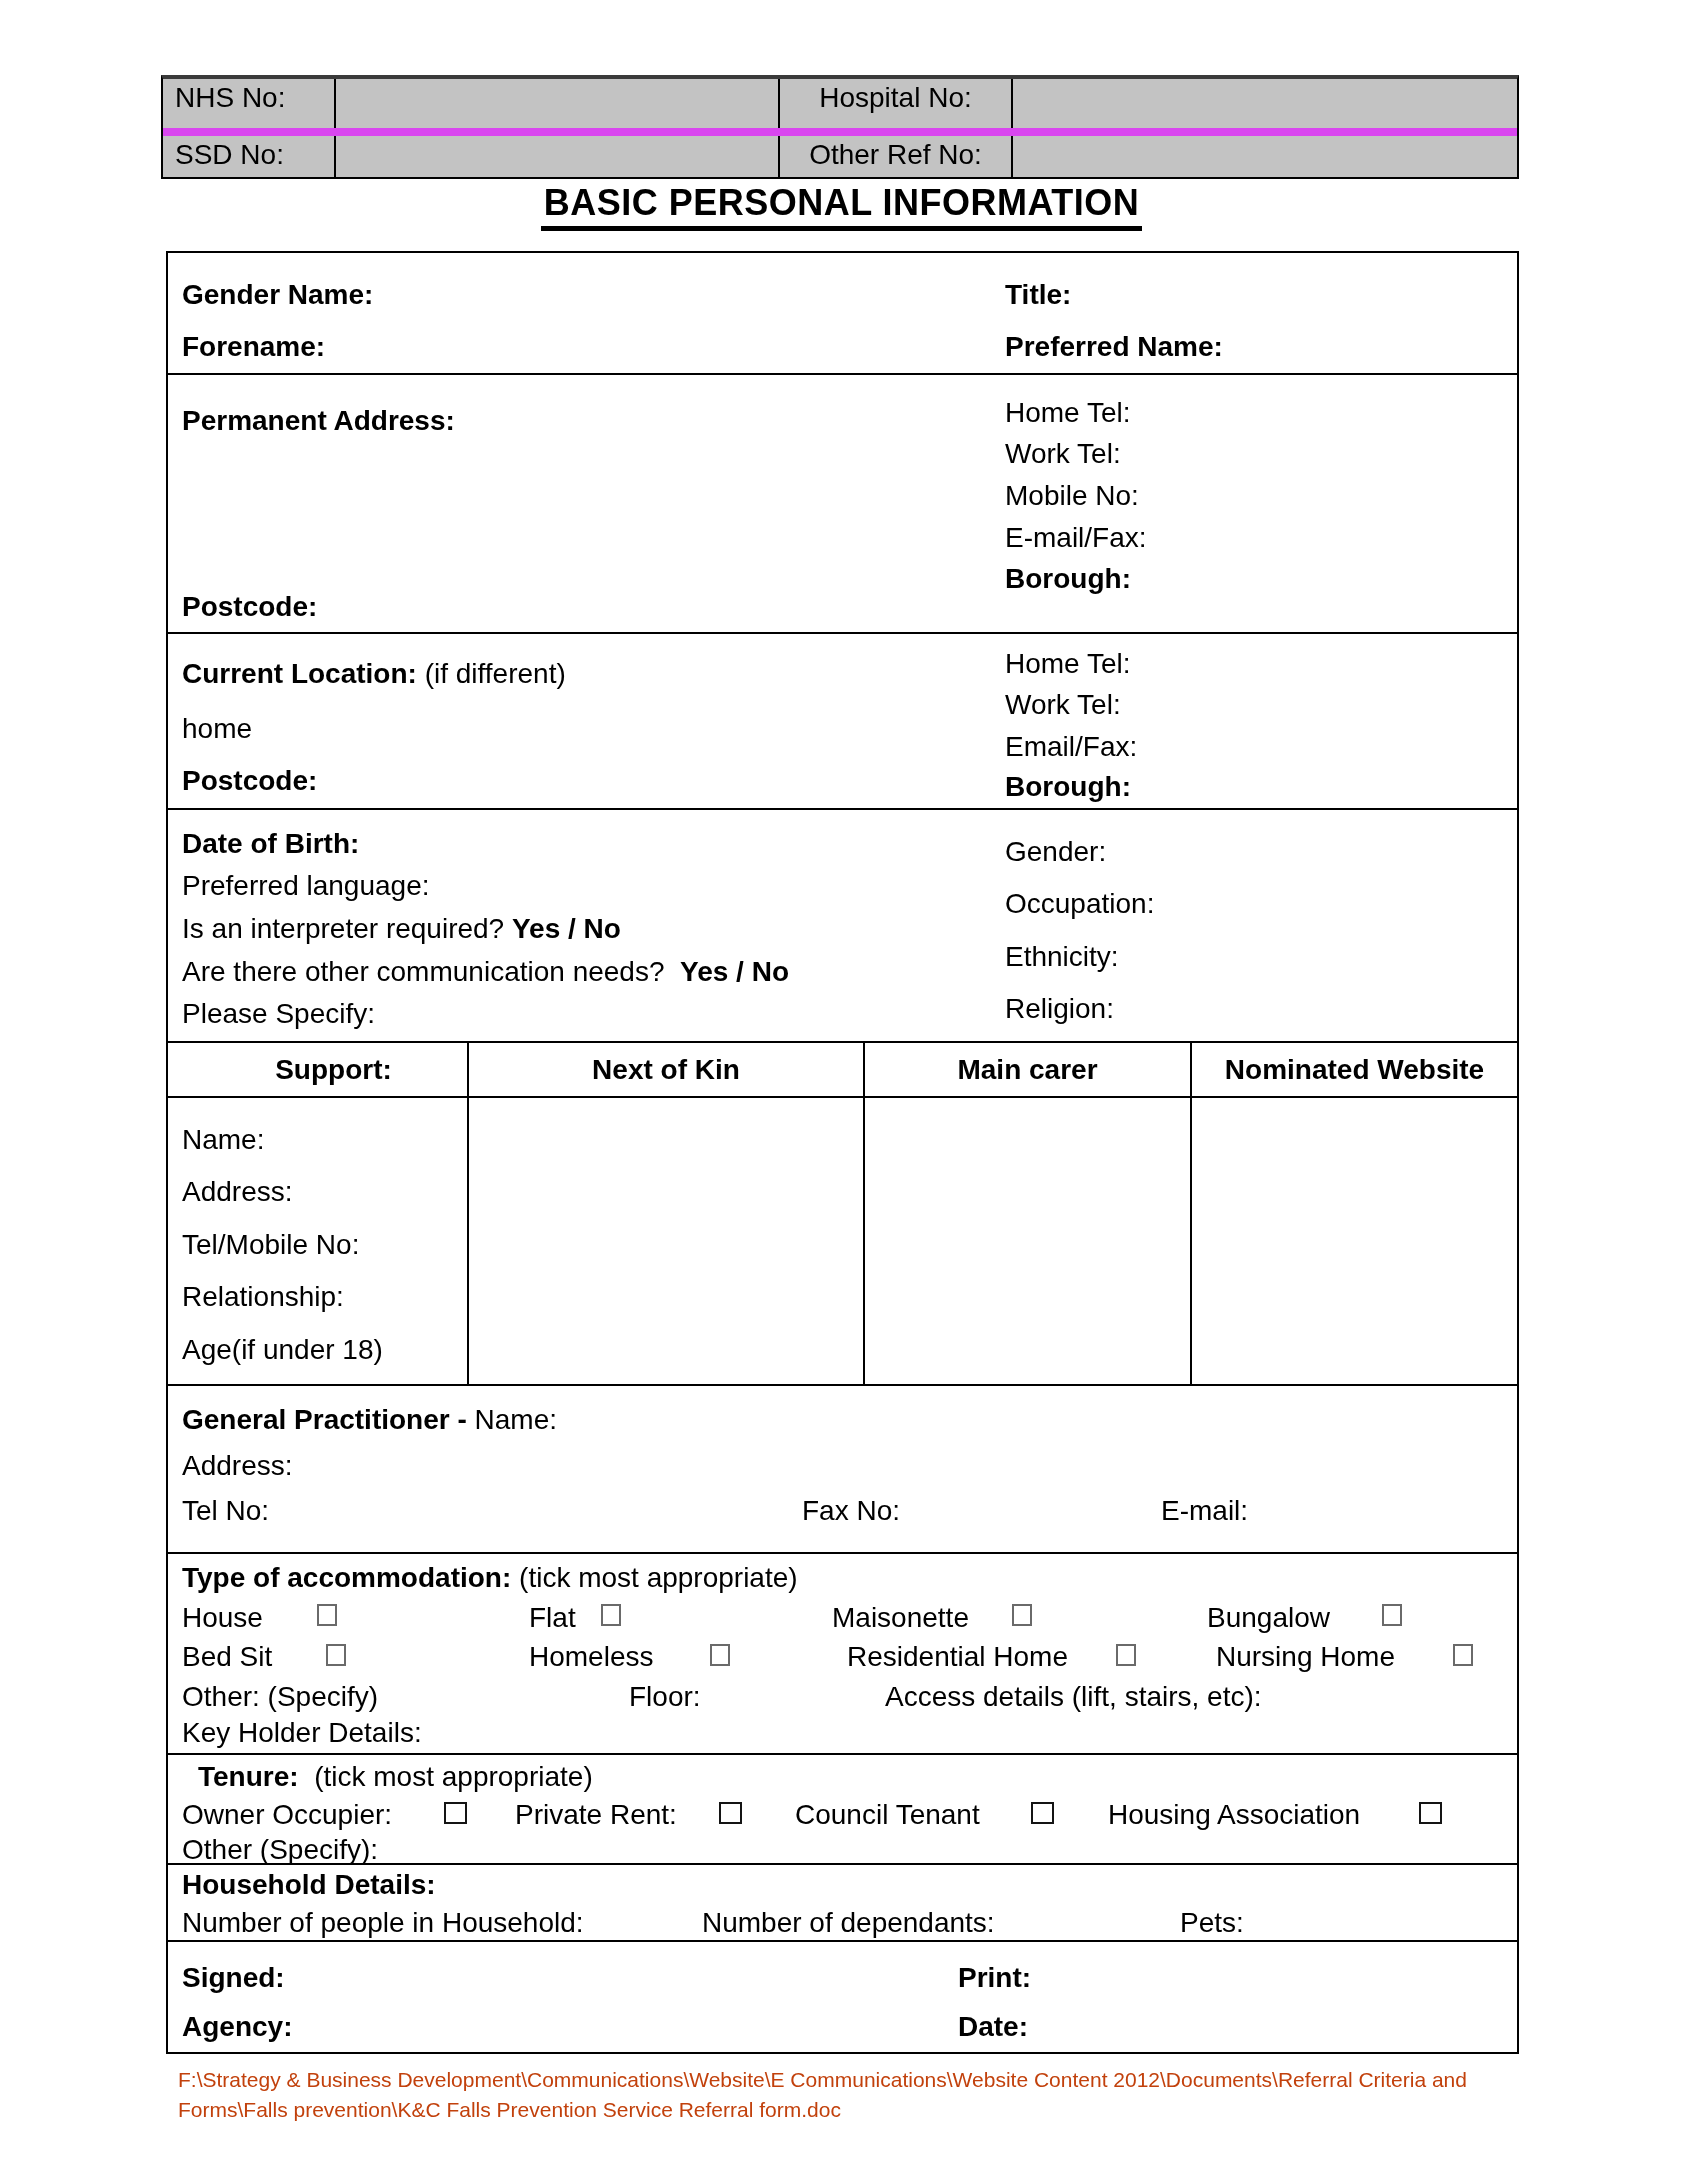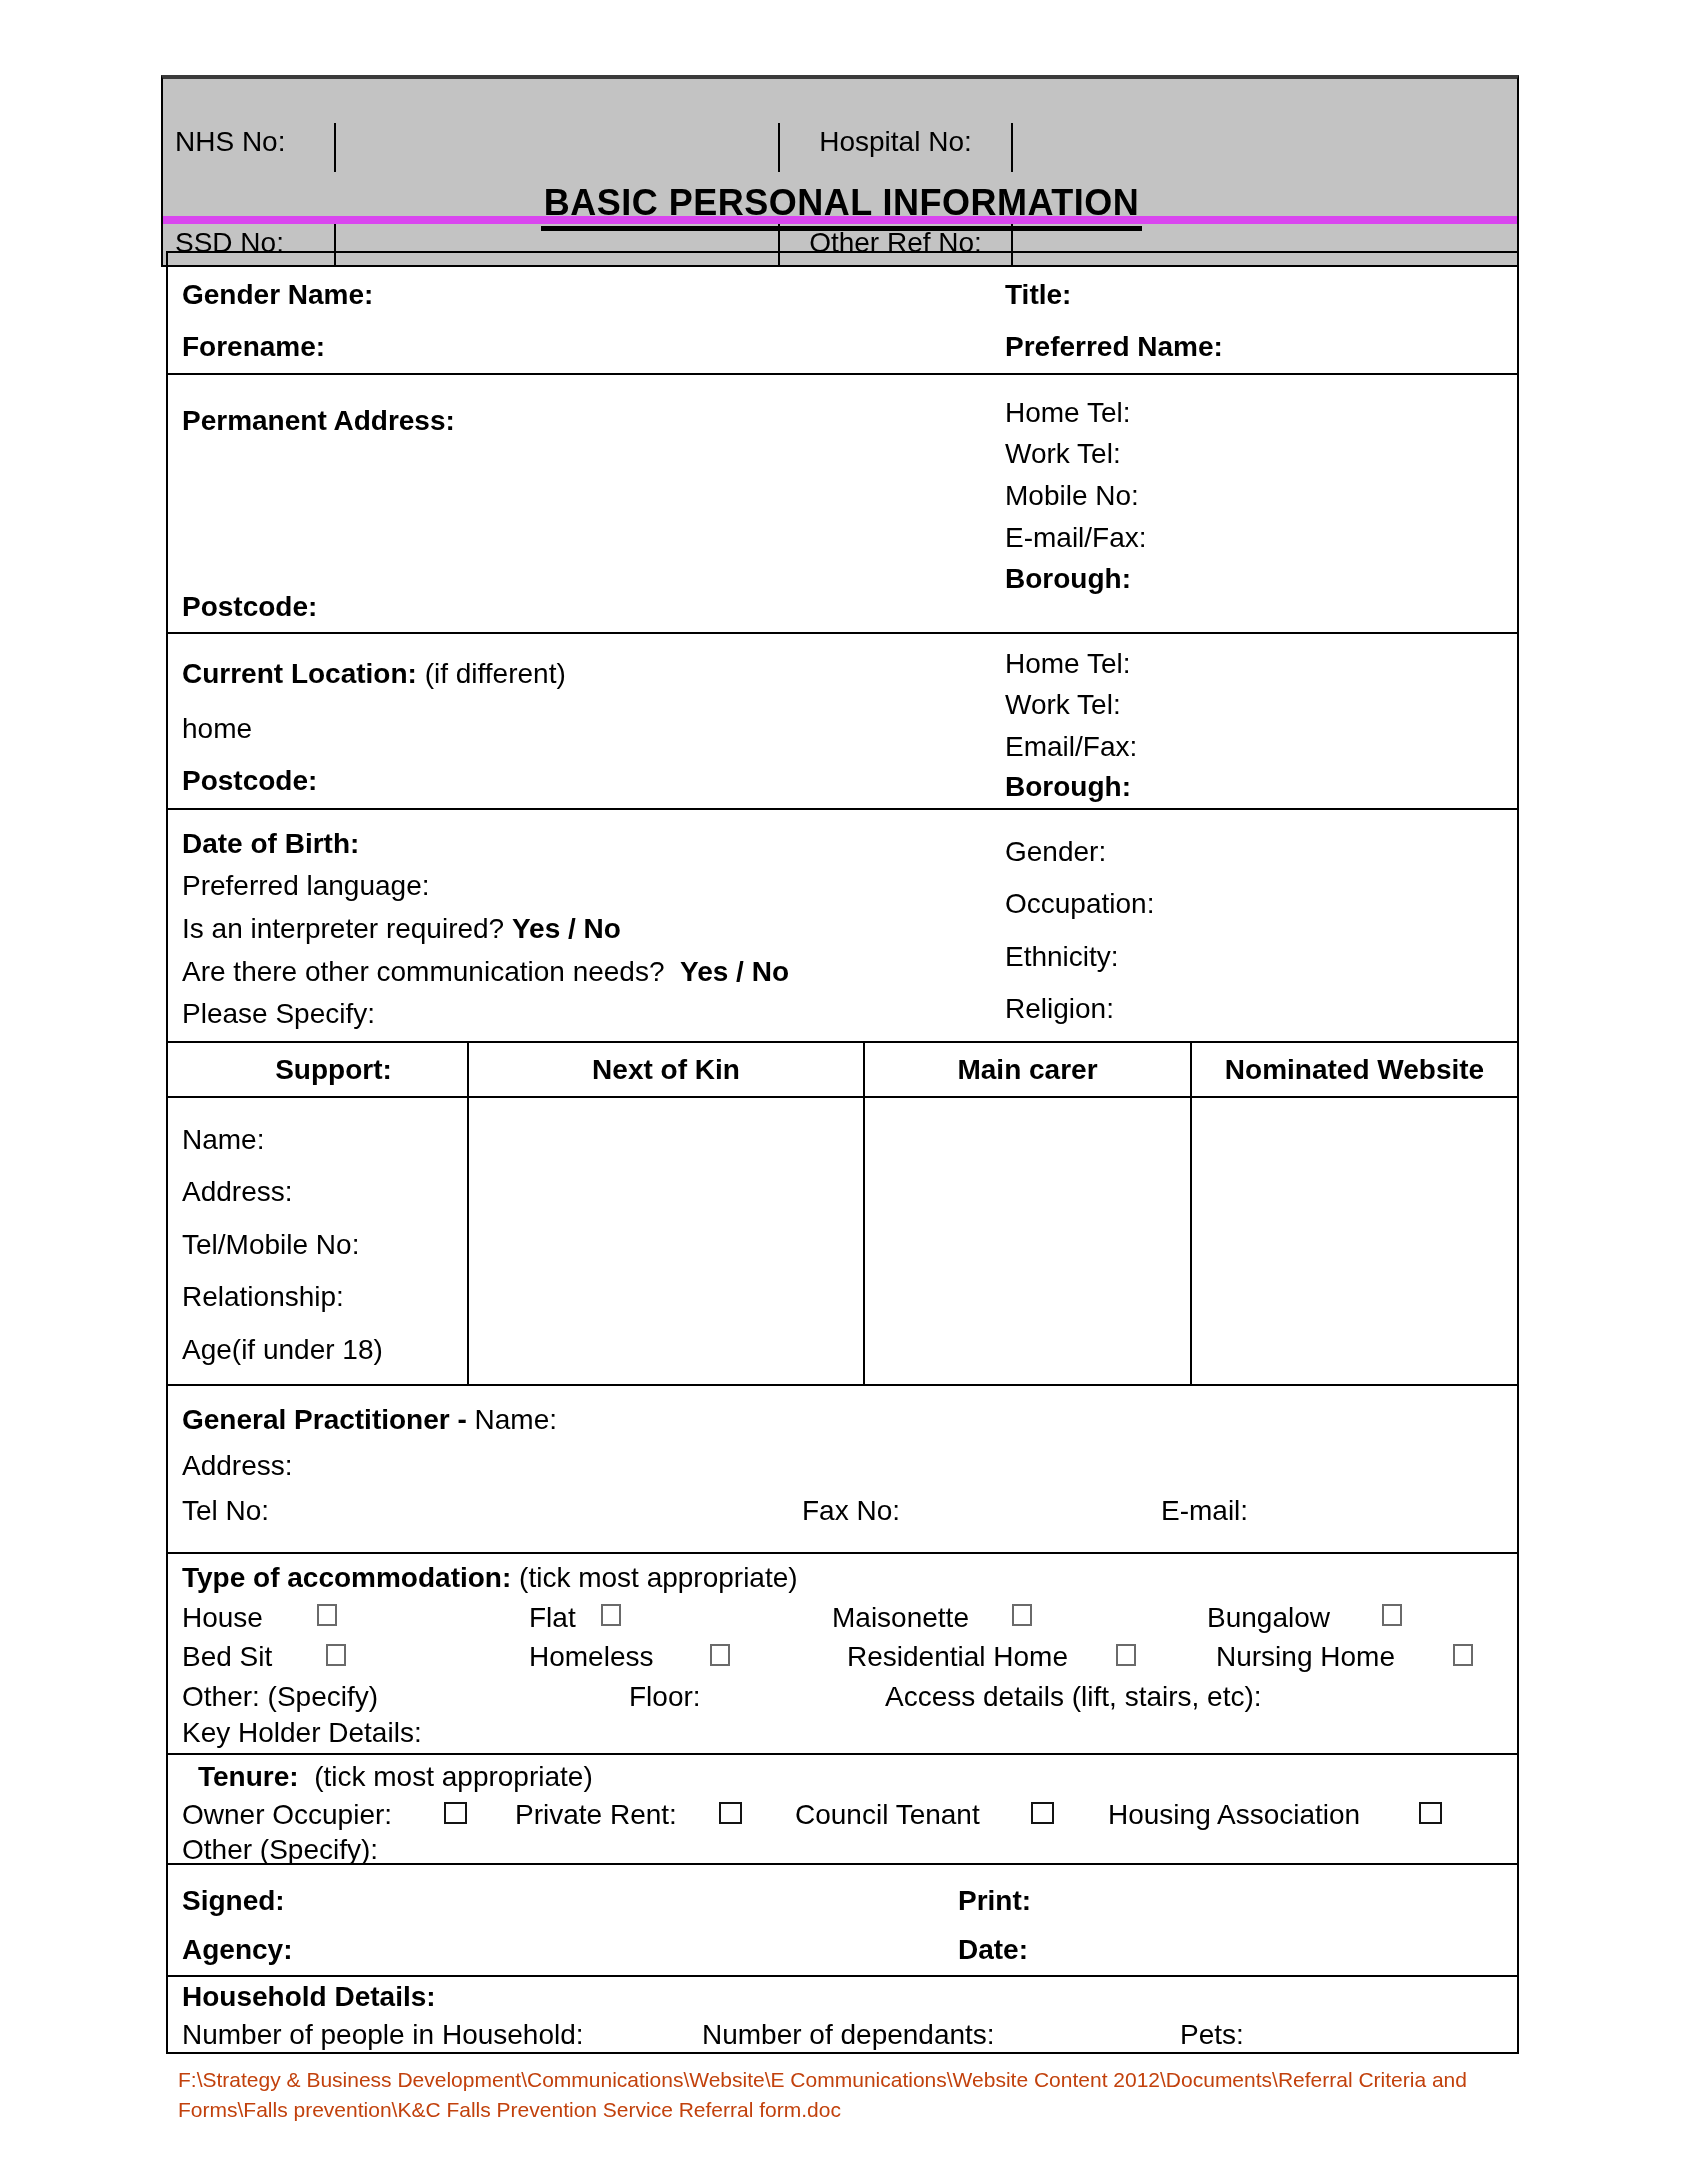--- a/index.html
+++ b/index.html
@@ -15,21 +15,21 @@
   }
   
   .ref {
     position: absolute;
     left: 161px; top: 75px;
     width: 1358px;
     border: 2px solid #000;
     border-top: 4px solid #3a3a3a;
     background: #c3c3c3;
   }
-  .ref-row { display: grid; grid-template-columns: 173px 444px 233px 1fr; height: 49px; margin-top: 44px; }
+  .ref-row { display: grid; grid-template-columns: 173px 444px 233px 1fr; height: 49px; }
   .ref-row + .ref-row { border-top: 8px solid #d946ef; }
   .ref-cell {
     font-size: 28px; line-height: 37px;
     padding: 0 12px;
     border-right: 2px solid #000;
     overflow: hidden; white-space: nowrap;
   }
   .ref-cell:last-child { border-right: none; }
   .ref-cell.c { text-align: center; }
   
@@ -197,32 +197,32 @@
       <div class="t" style="left:347px;top:44px">Private Rent:</div>
       <span class="cbt" style="left:551px;top:47px"></span>
       <div class="t" style="left:627px;top:44px">Council Tenant</div>
       <span class="cbt" style="left:863px;top:47px"></span>
       <div class="t" style="left:940px;top:44px">Housing Association</div>
       <span class="cbt" style="left:1251px;top:47px"></span>
 
       <div class="t" style="left:14px;top:79px">Other (Specify):</div>
     </div>
 
+    <div class="sec" style="height:77px">
+      <div class="t b" style="left:14px;top:4px">Household Details:</div>
+      <div class="t" style="left:14px;top:42px">Number of people in Household:</div>
+      <div class="t" style="left:534px;top:42px">Number of dependants:</div>
+      <div class="t" style="left:1012px;top:42px">Pets:</div>
+    </div>
+
     <div class="sec" style="height:112px">
       <div class="t b" style="left:14px;top:20px">Signed:</div>
       <div class="t b" style="left:790px;top:20px">Print:</div>
       <div class="t b" style="left:14px;top:69px">Agency:</div>
       <div class="t b" style="left:790px;top:69px">Date:</div>
     </div>
 
-    <div class="sec" style="height:77px">
-      <div class="t b" style="left:14px;top:4px">Household Details:</div>
-      <div class="t" style="left:14px;top:42px">Number of people in Household:</div>
-      <div class="t" style="left:534px;top:42px">Number of dependants:</div>
-      <div class="t" style="left:1012px;top:42px">Pets:</div>
-    </div>
-
   </div>
 
   <div class="footer">F:\Strategy &amp; Business Development\Communications\Website\E Communications\Website Content 2012\Documents\Referral Criteria and Forms\Falls prevention\K&amp;C Falls Prevention Service Referral form.doc</div>
 
 </div>
 
 
 </body></html>

